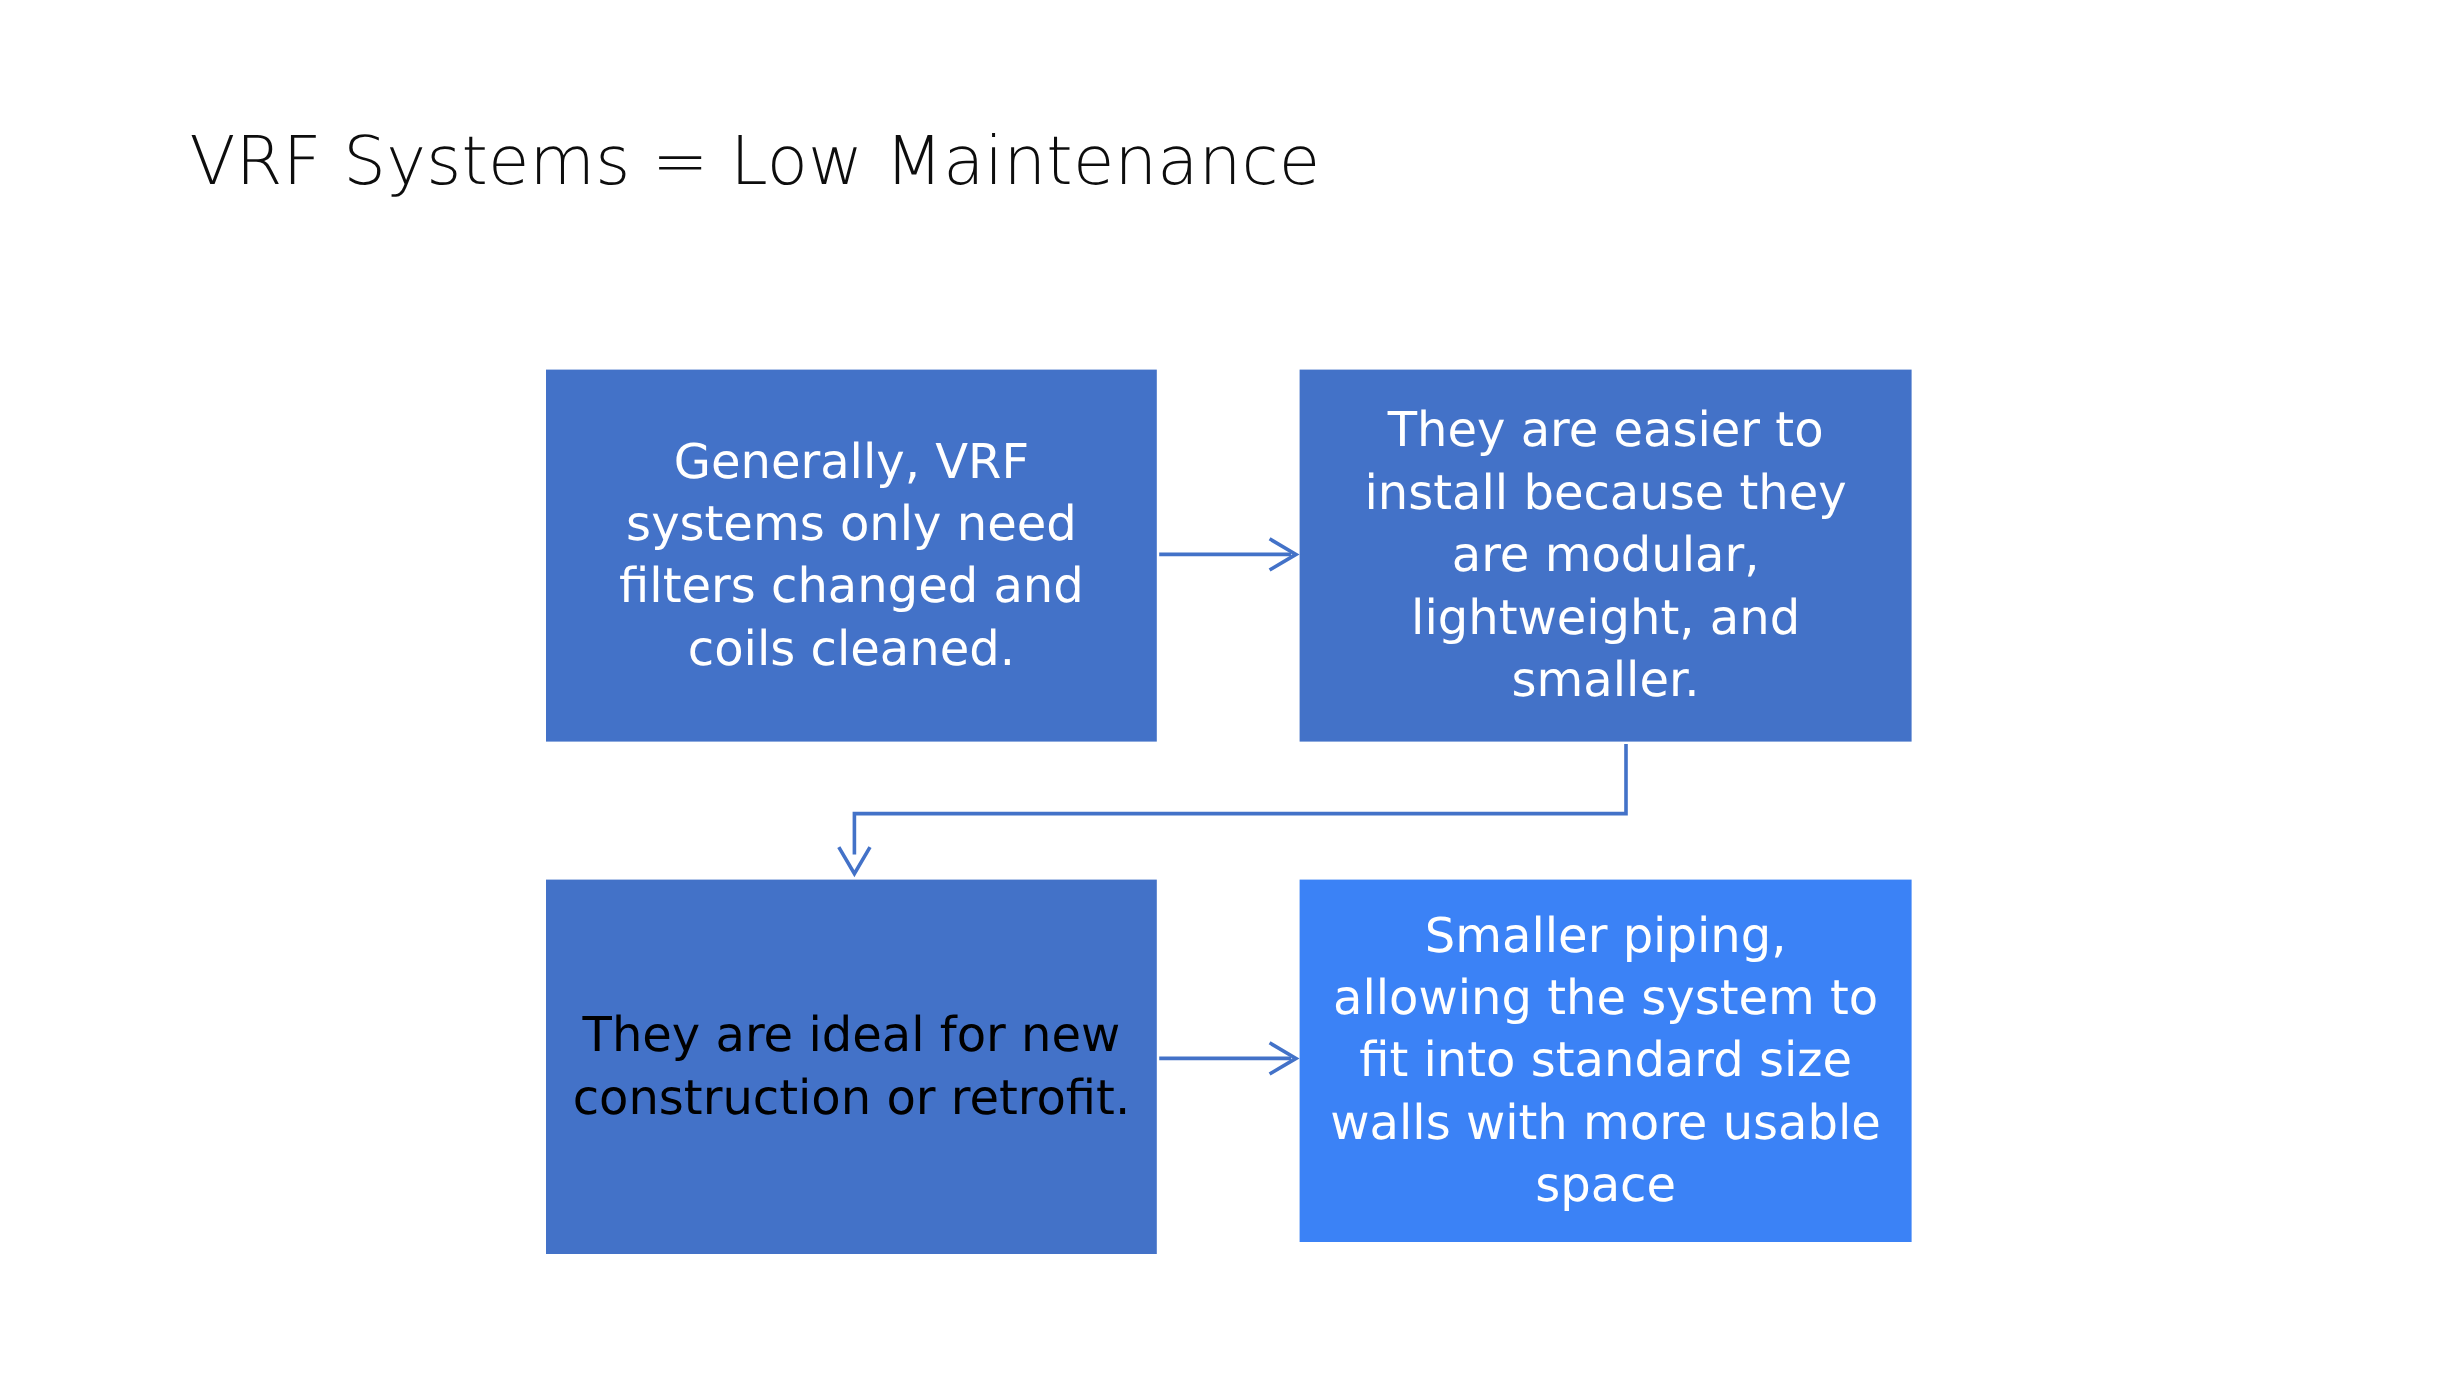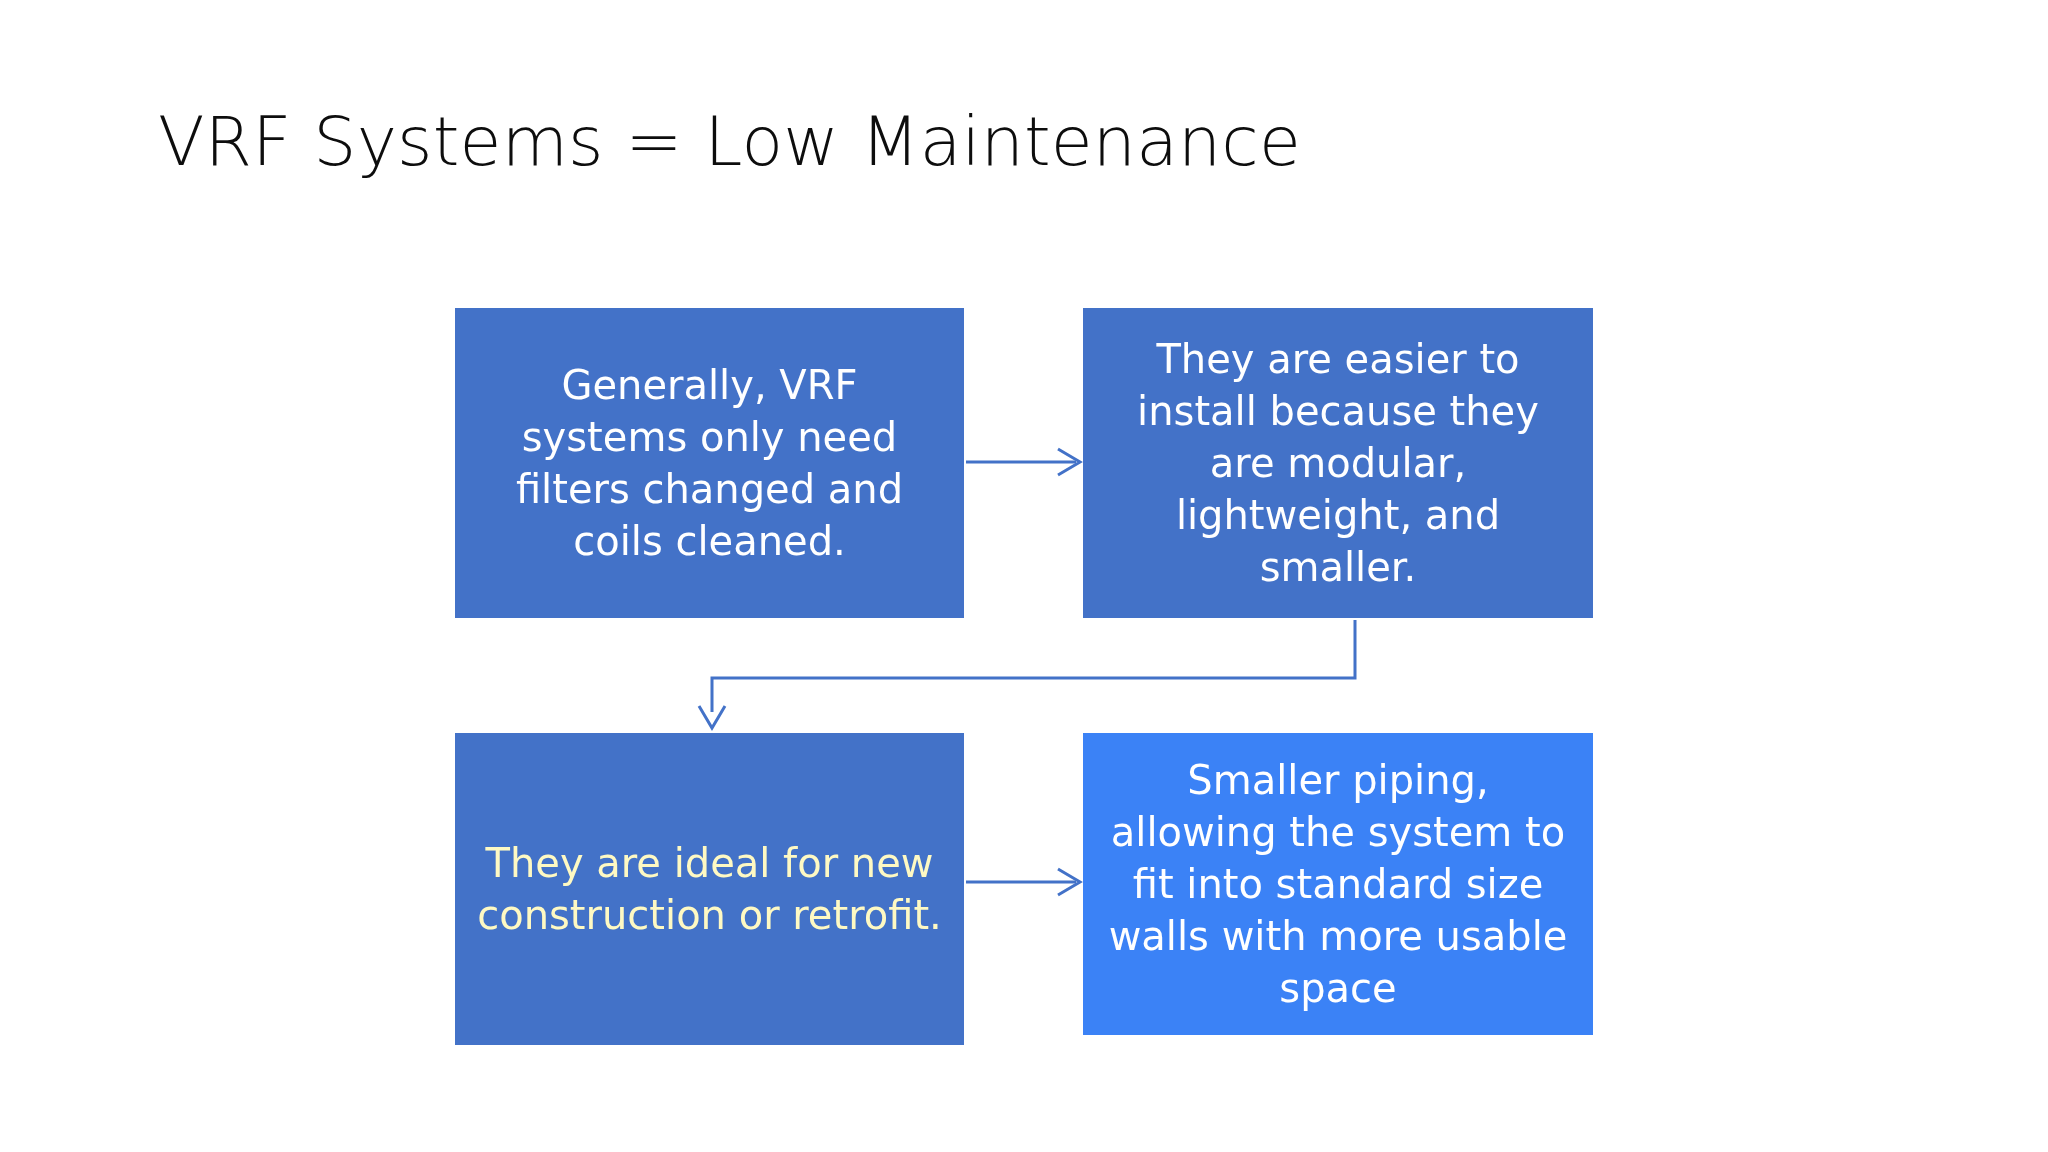--- a/index.html
+++ b/index.html
@@ -19,21 +19,21 @@
     overflow: hidden;
   }
 
   
   #slide-title {
     position: absolute;
     left: 158px;
     top: 104px;
     width: 1600px;
     font-family: "DejaVu Sans", "Liberation Sans", sans-serif;
-    font-size: 68px;
+    font-size: 56px;
     font-weight: 300;
     line-height: 1.12;
     letter-spacing: 0.2px;
     color: #0d0d0d;
     white-space: nowrap;
     -webkit-font-smoothing: antialiased;
   }
 
   
   .proc-box {
@@ -109,21 +109,21 @@
   </svg>
 
   <div class="proc-box" id="box-1" style="background: rgb(67, 114, 200); color: rgb(255, 255, 255);">
     <span class="box-text">Generally, VRF systems only need filters changed and coils cleaned.</span>
   </div>
 
   <div class="proc-box" id="box-2" style="background: rgb(67, 114, 200); color: rgb(255, 255, 255);">
     <span class="box-text">They are easier to install because they are modular, lightweight, and smaller.</span>
   </div>
 
-  <div class="proc-box" id="box-3" style="background: rgb(67, 114, 200); color: #fef9c3;">
+  <div class="proc-box" id="box-3" style="background: rgb(67, 114, 200); color: #000000;">
     <span class="box-text">They are ideal for new construction or retrofit.</span>
   </div>
 
   <div class="proc-box" id="box-4" style="background: #3b82f6; color: rgb(255, 255, 255);">
     <span class="box-text">Smaller piping, allowing the system to fit into standard size walls with more usable space</span>
   </div>
 
 </div>
 
 </body></html>

